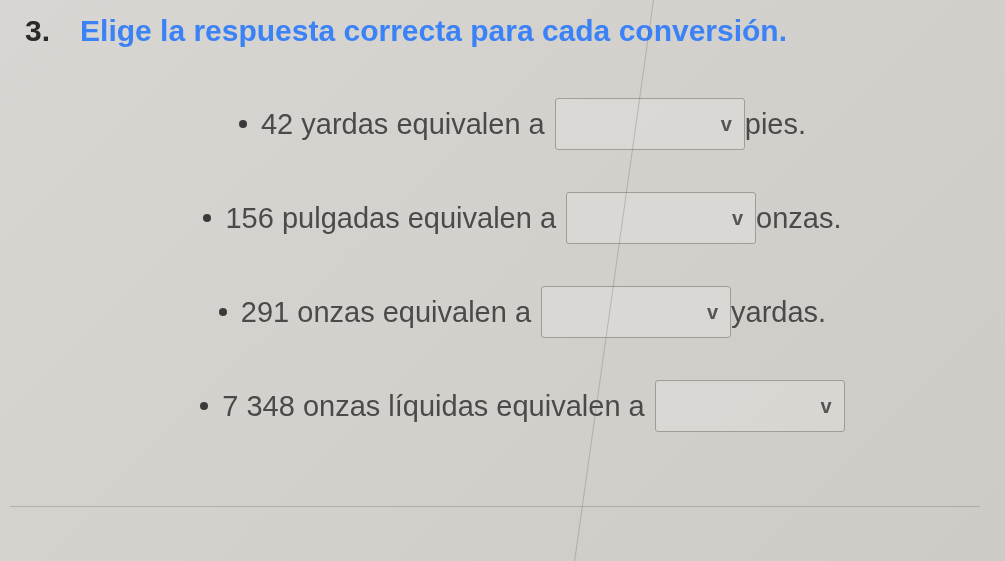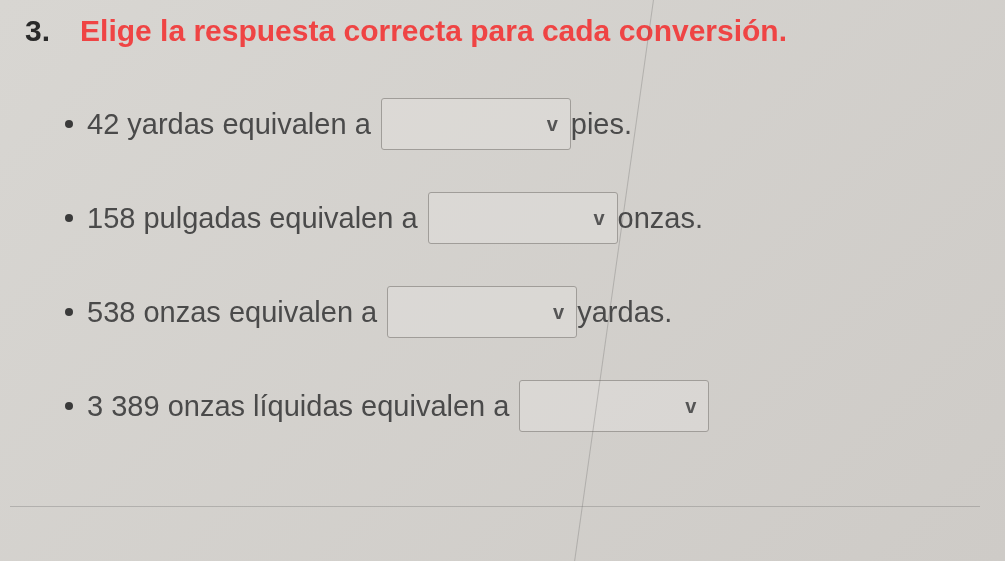--- a/index.html
+++ b/index.html
@@ -25,31 +25,32 @@
       padding-top: 4px;
     }
     .question-number {
       font-size: 30px;
       font-weight: bold;
       color: #2a2a2a;
     }
     .question-text {
       font-size: 30px;
       font-weight: bold;
-      color: #ef4444;
+      color: #3b82f6;
     }
     .items {
       padding-left: 40px;
     }
     .item {
       display: flex;
       align-items: center;
       margin-bottom: 42px;
       font-size: 29px;
       color: #4a4a4a;
+      justify-content: center;
     }
     .bullet {
       width: 8px;
       height: 8px;
       background: #3a3a3a;
       border-radius: 50%;
       margin-right: 14px;
       flex-shrink: 0;
     }
     .item-text-before {
@@ -110,39 +111,39 @@
     <span class="bullet"></span>
     <span class="item-text-before">42 yardas equivalen a</span>
     <span class="dropdown">
       <span class="chevron">v</span>
     </span>
     <span class="item-text-after">pies.</span>
   </div>
 
   <div class="item">
     <span class="bullet"></span>
-    <span class="item-text-before">158 pulgadas equivalen a</span>
+    <span class="item-text-before">156 pulgadas equivalen a</span>
     <span class="dropdown">
       <span class="chevron">v</span>
     </span>
     <span class="item-text-after">onzas.</span>
   </div>
 
   <div class="item">
     <span class="bullet"></span>
-    <span class="item-text-before">538 onzas equivalen a</span>
+    <span class="item-text-before">291 onzas equivalen a</span>
     <span class="dropdown">
       <span class="chevron">v</span>
     </span>
     <span class="item-text-after">yardas.</span>
   </div>
 
   <div class="item">
     <span class="bullet"></span>
-    <span class="item-text-before">3 389 onzas líquidas equivalen a</span>
+    <span class="item-text-before">7 348 onzas líquidas equivalen a</span>
     <span class="dropdown">
       <span class="chevron">v</span>
     </span>
   </div>
 
 </div>
 
 <div class="divider-line"></div>
 <div class="bottom-border"></div>
 

